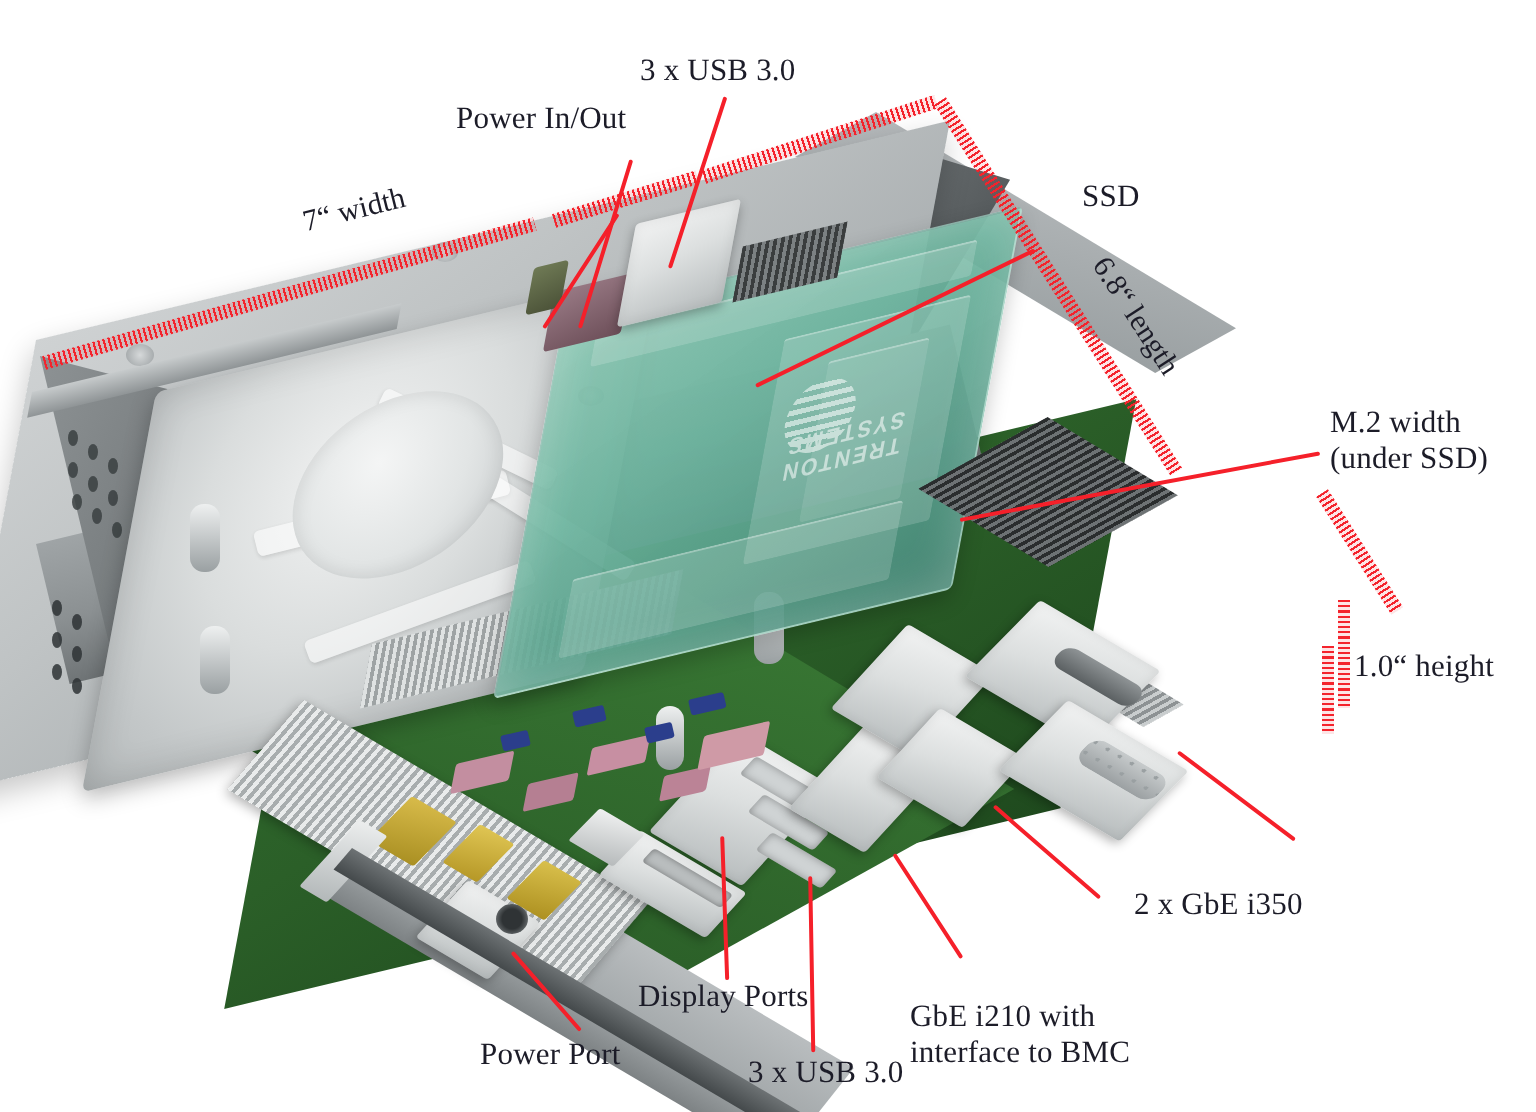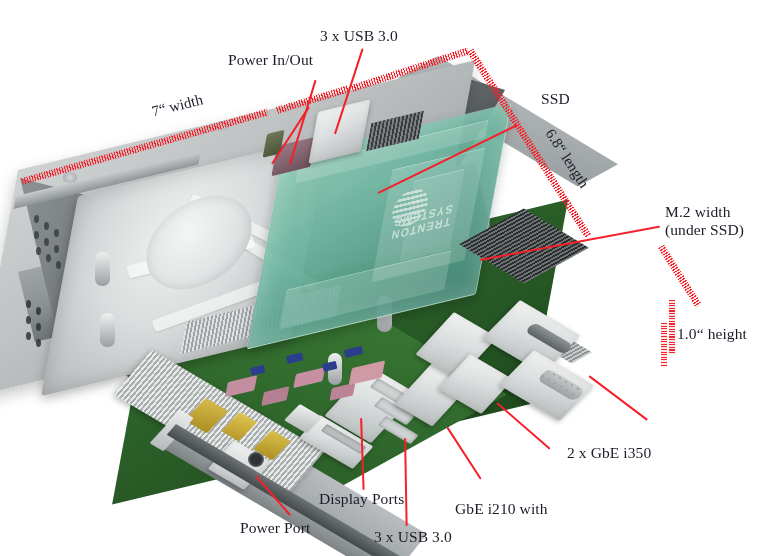--- a/index.html
+++ b/index.html
@@ -370,20 +370,21 @@
     <div>(under SSD)</div>
   </div>
 
   <div class="label" style="left:677px; top:325px;">1.0“ height</div>
 
 
   <div class="label" style="left:567px; top:444px;">2 x GbE i350</div>
 
   <div class="label two-line" style="left:455px; top:484px; width:140px;margin-top:16px;">
     <div>GbE i210 with</div>
+    <div>interface to BMC</div>
   </div>
 
   <div class="label" style="left:374px; top:528px;">3 x USB 3.0</div>
 
   <div class="label" style="left:319px; top:490px;">Display Ports</div>
 
   <div class="label" style="left:240px; top:519px;">Power Port</div>
 
 </div>
 

